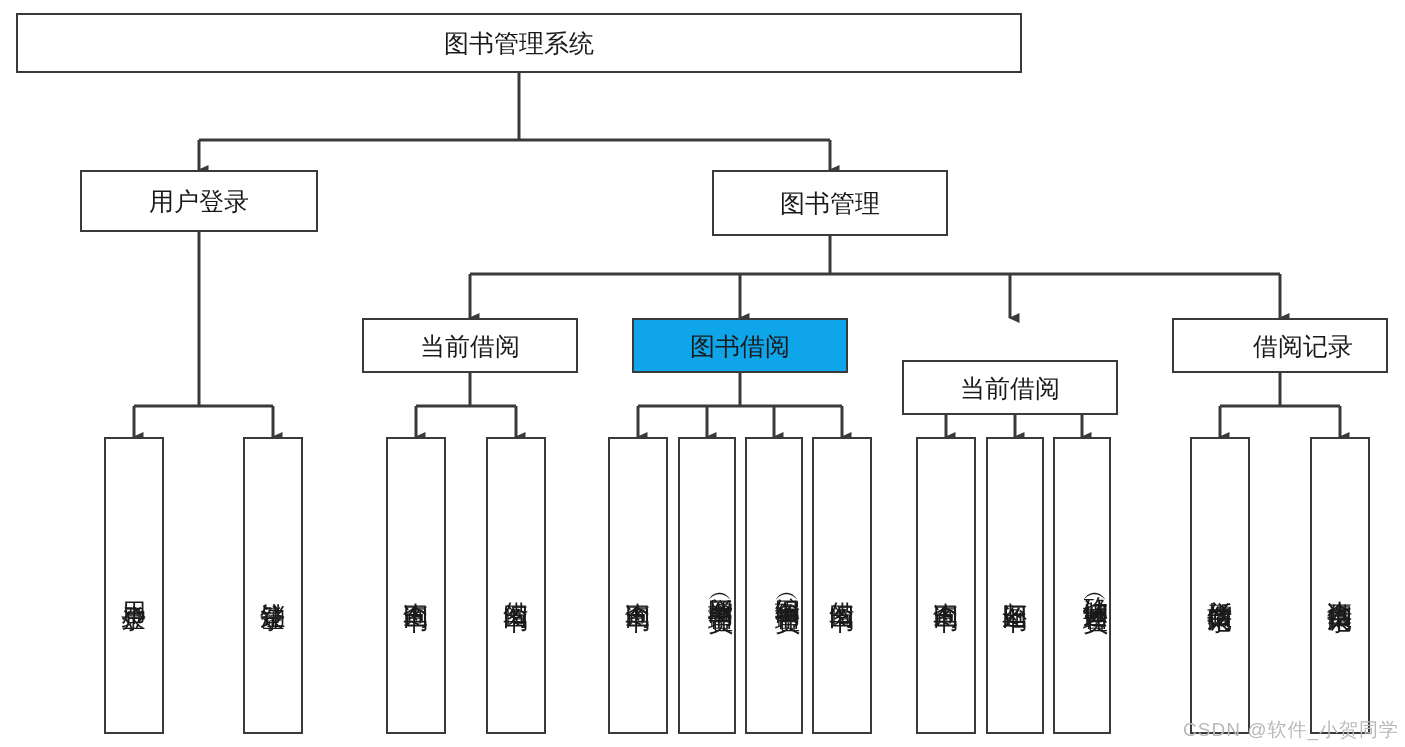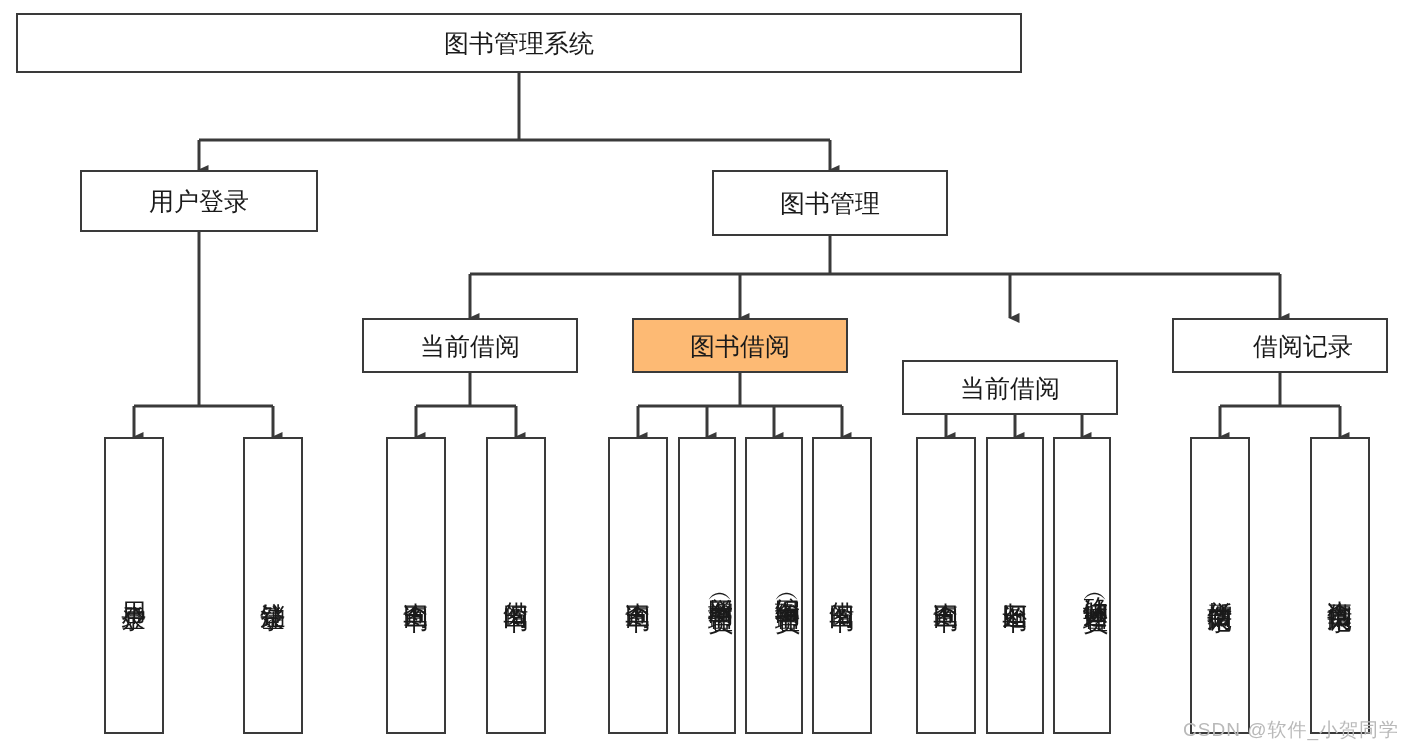--- a/index.html
+++ b/index.html
@@ -108,21 +108,21 @@
       </div>
       <div class="node-box horizontal" style="left: 80px; top: 170px; width: 238px; height: 62px; border-color: rgb(58, 58, 58); background: rgb(255, 255, 255); color: rgb(26, 26, 26);">
         <span class="label">用户登录</span>
       </div>
       <div class="node-box horizontal" style="left: 712px; top: 170px; width: 236px; height: 66px; border-color: rgb(58, 58, 58); background: rgb(255, 255, 255); color: rgb(26, 26, 26);">
         <span class="label">图书管理</span>
       </div>
       <div class="node-box horizontal" style="left: 362px; top: 318px; width: 216px; height: 55px; border-color: rgb(58, 58, 58); background: rgb(255, 255, 255); color: rgb(26, 26, 26);">
         <span class="label">当前借阅</span>
       </div>
-      <div class="node-box horizontal" style="left: 632px; top: 318px; width: 216px; height: 55px; border-color: rgb(58, 58, 58); background: #fdba74; color: rgb(26, 26, 26);">
+      <div class="node-box horizontal" style="left: 632px; top: 318px; width: 216px; height: 55px; border-color: rgb(58, 58, 58); background: #0ea5e9; color: rgb(26, 26, 26);">
         <span class="label">图书借阅</span>
       </div>
       <div class="node-box horizontal" style="left: 902px; top: 318px; width: 216px; height: 55px; border-color: rgb(58, 58, 58); background: rgb(255, 255, 255); color: rgb(26, 26, 26); margin-top: 42px;">
         <span class="label">当前借阅</span>
       </div>
       <div class="node-box horizontal" style="left: 1172px; top: 318px; width: 216px; height: 55px; border-color: rgb(58, 58, 58); background: rgb(255, 255, 255); color: rgb(26, 26, 26); padding-left: 46px;">
         <span class="label">借阅记录</span>
       </div>
       <div class="node-box vertical" style="left: 104px; top: 437px; width: 60px; height: 297px; border-color: rgb(58, 58, 58); background: rgb(255, 255, 255); color: rgb(26, 26, 26);">
         <span class="label">用户登录</span>

